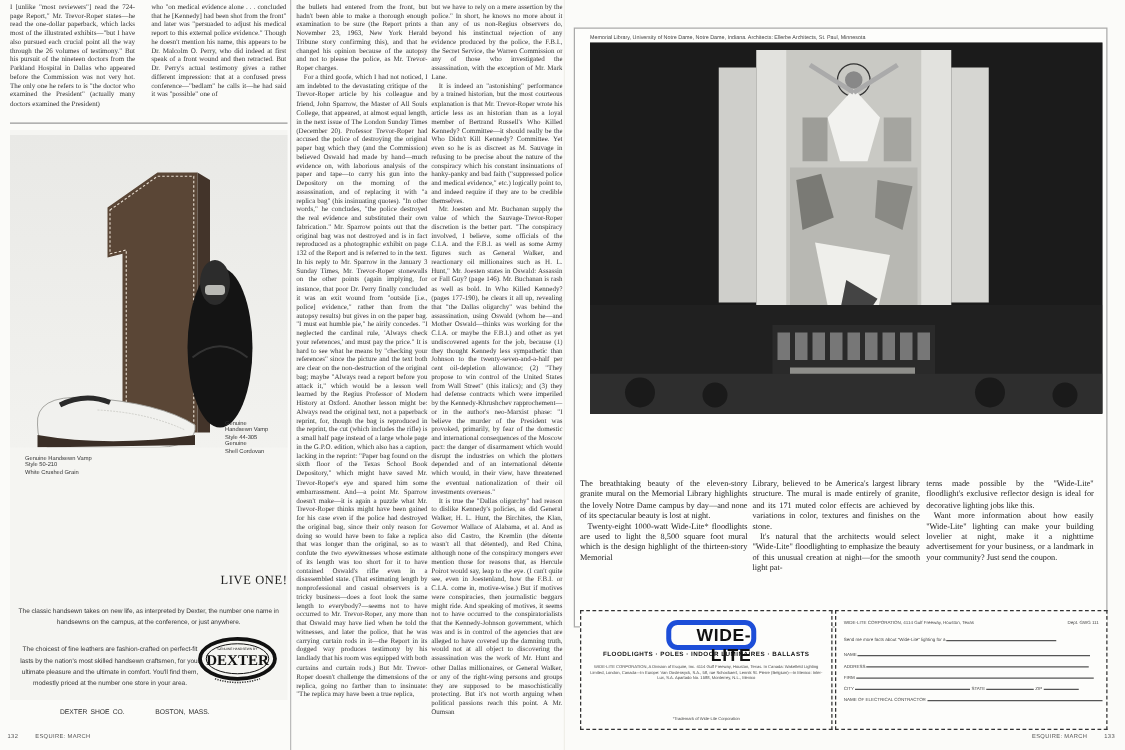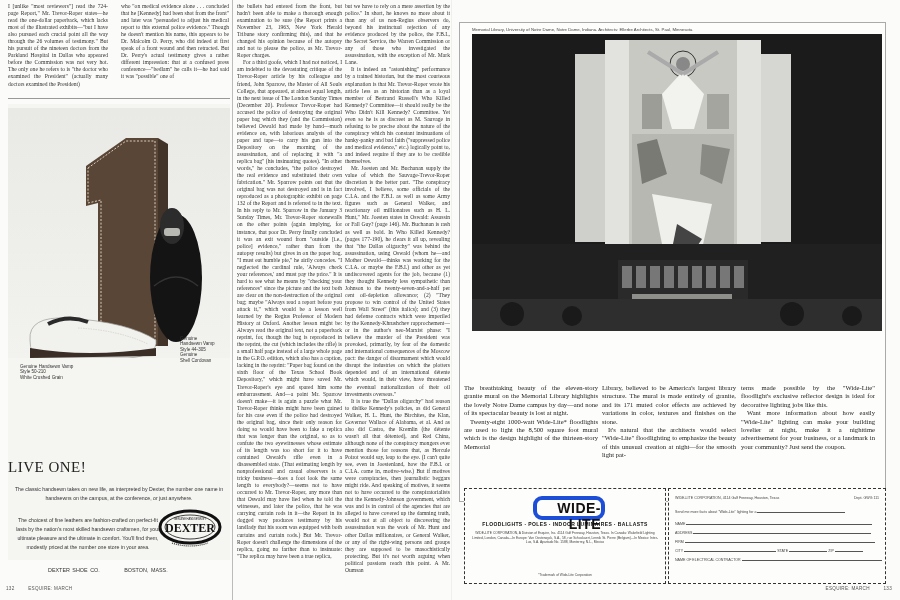--- a/index.html
+++ b/index.html
@@ -15,21 +15,21 @@
   #col-b{left:121px;top:3px;width:108px;height:88px;}
   #col-c{left:237px;top:3px;width:105px;height:590px;}
   #col-d{left:345px;top:3px;width:105px;height:590px;}
   .rule-h{position:absolute;left:8px;top:98px;width:222px;height:1px;background:#999;}
   .rule-v{position:absolute;left:232px;top:0;width:1px;height:600px;background:#bbb;}
   #shoe-ad{position:absolute;left:8px;top:104px;width:222px;height:456px;background:#f5f5f2;}
   #shoe-photo{position:absolute;left:0;top:4px;width:222px;height:250px;background:linear-gradient(#e9e9e6,#f2f2ef);overflow:hidden;}
   .caption{position:absolute;font-family:"Liberation Sans",sans-serif;font-size:4.6px;line-height:5.4px;color:#333;}
   #cap-white{left:12px;top:260px;}
   #cap-black{left:172px;top:232px;}
-  #live-one{position:absolute;left:0;width:222px;top:355px;text-align:left;font-size:15px;letter-spacing:0.5px;color:#222;}
+  #live-one{position:absolute;left:0;width:222px;top:355px;text-align:right;font-size:10px;letter-spacing:0.5px;color:#222;}
   .ad-copy{position:absolute;left:0;width:222px;font-family:"Liberation Sans",sans-serif;font-size:5.2px;line-height:9px;text-align:center;color:#333;}
   #ad-copy-1{top:381px;}
   #ad-copy-2{top:412px;width:150px;left:5px;}
   #dexter-logo{position:absolute;left:150px;top:405px;width:64px;height:40px;}
   #dexter-footer{position:absolute;left:40px;top:463px;width:180px;font-family:"Liberation Sans",sans-serif;font-size:5.4px;color:#333;word-spacing:1px;}
   #dexter-footer span{margin-right:22px;}
   .folio{position:absolute;top:586px;font-family:"Liberation Sans",sans-serif;font-size:4.6px;color:#555;letter-spacing:0.3px;}
   #folio-left{left:6px;}
   #folio-left .pub{margin-left:12px;}
   #folio-right{right:8px;}

